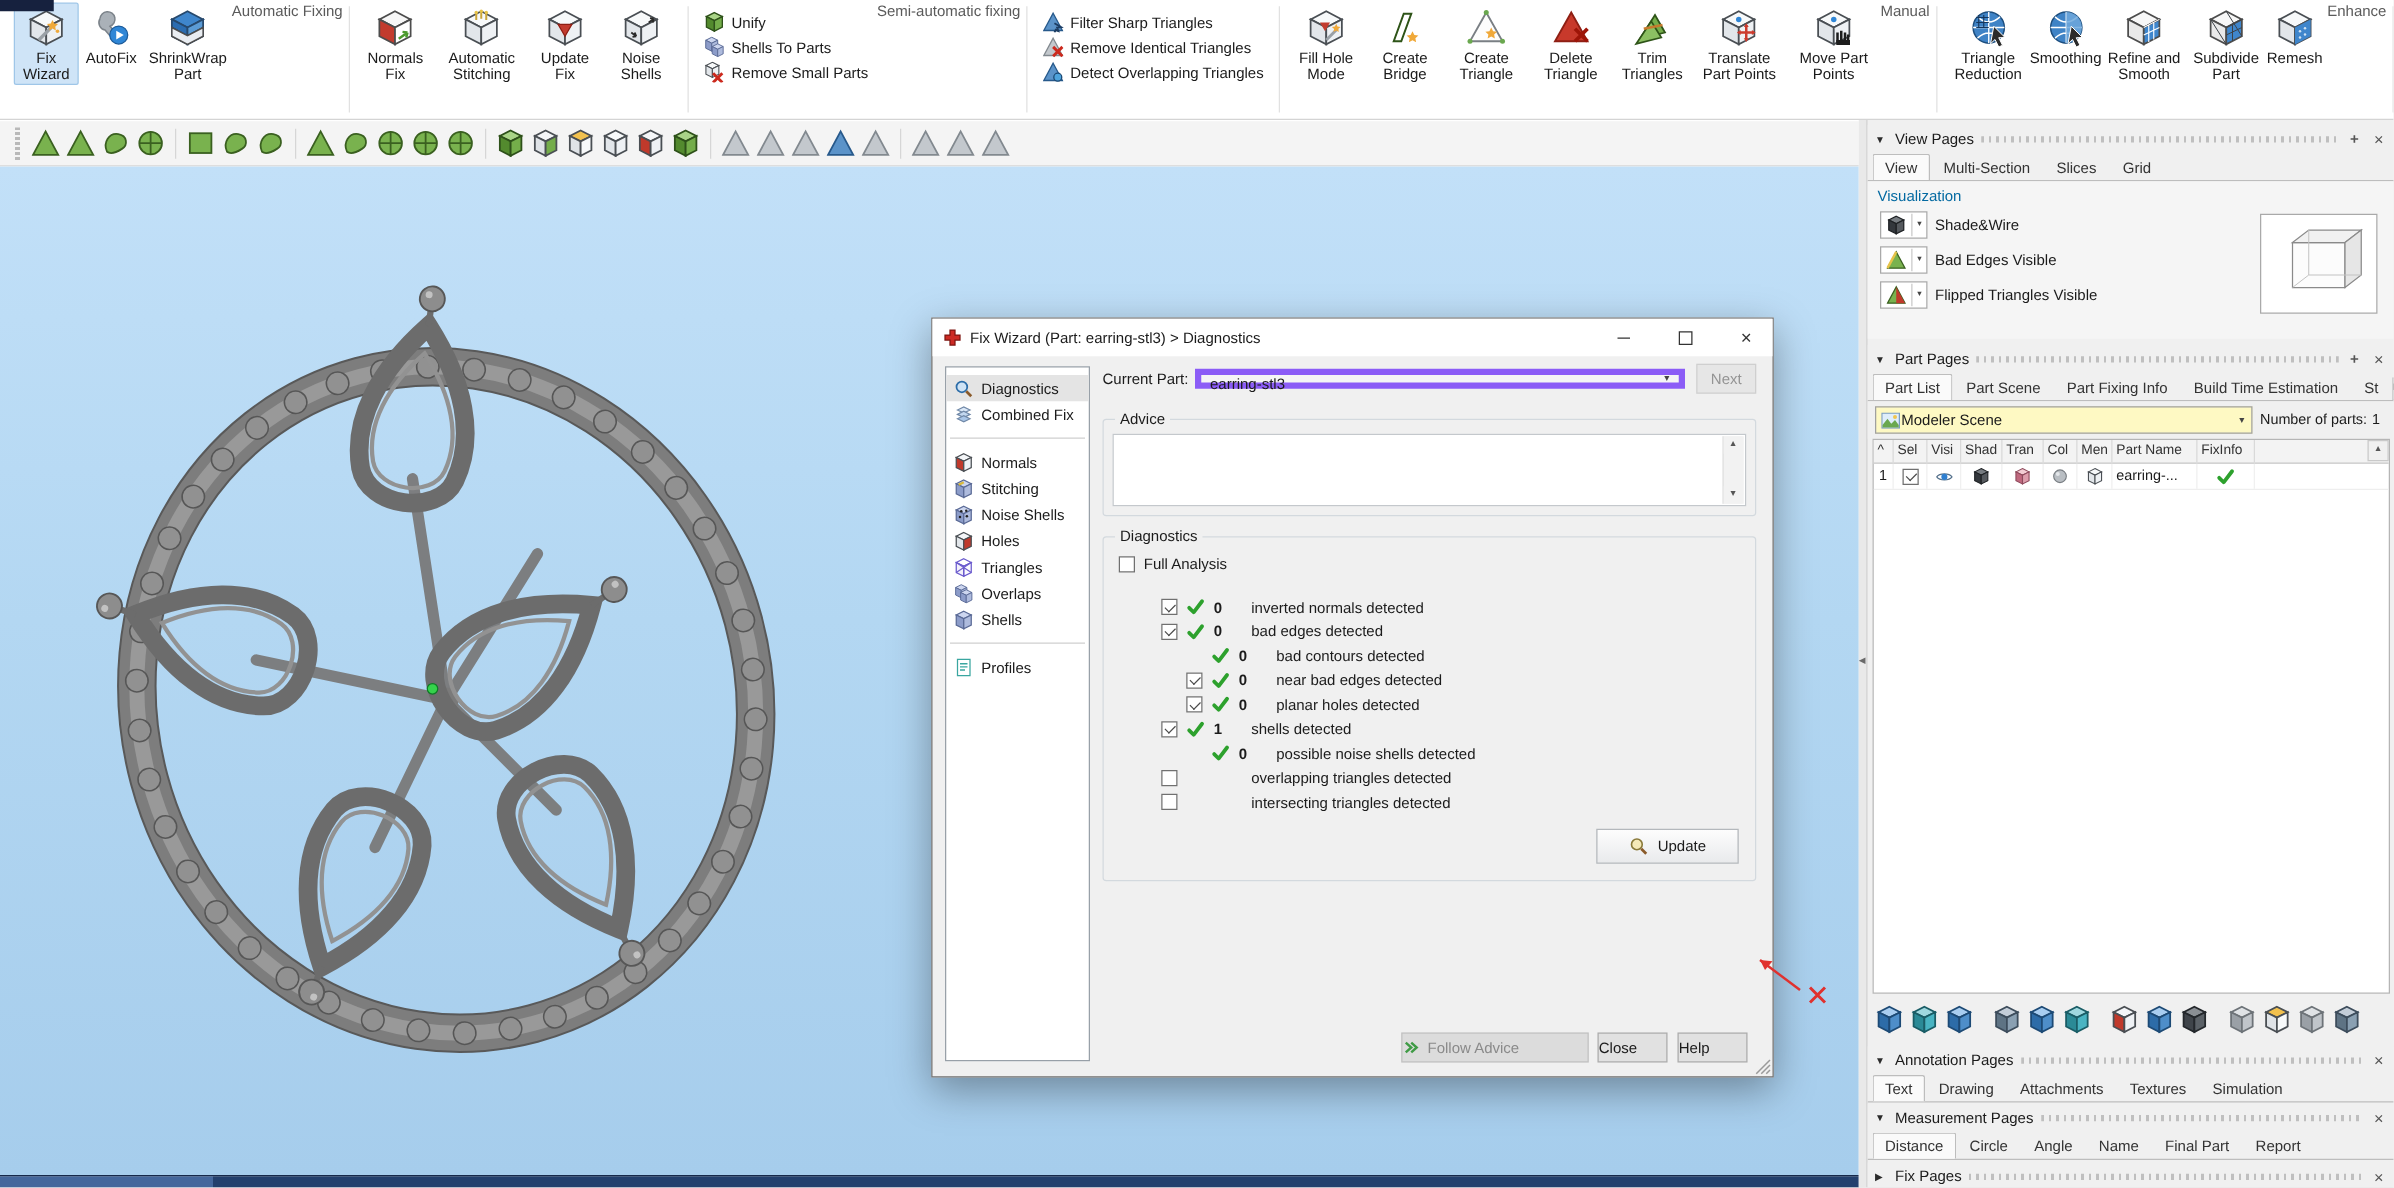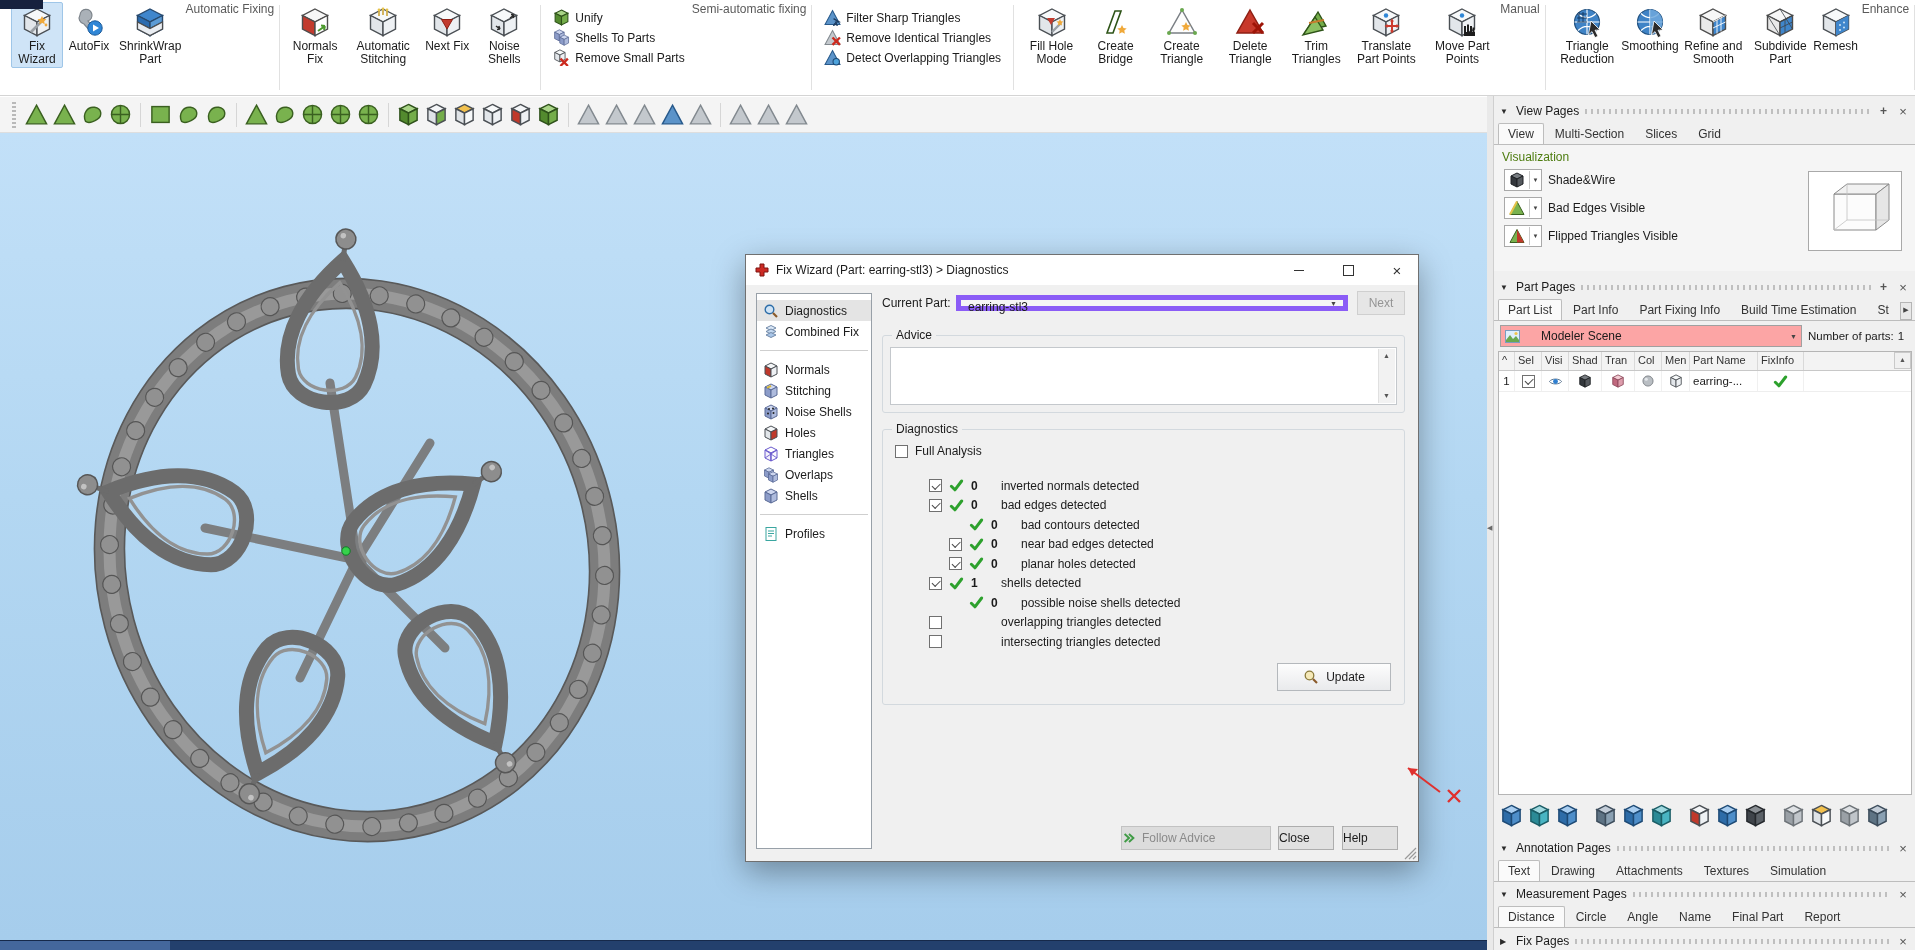--- a/index.html
+++ b/index.html
@@ -78,31 +78,31 @@
            background:repeating-linear-gradient(90deg,#bfbfbf 0 2px,transparent 2px 6px)}
   .ph-pin{width:13px;text-align:center;color:#555;font-weight:bold;cursor:default}
   .ph-x{width:14px;text-align:center;color:#555;font-size:13px;cursor:default}
   .ptabs{display:flex;align-items:flex-end;padding:1px 4px 0;border-bottom:1px solid #bdbdbd;background:#f0f0f0}
   .ptab{padding:3px 9px 3px;margin-right:1px;border:1px solid transparent;border-bottom:none;
         border-radius:2px 2px 0 0;white-space:nowrap;color:#333;cursor:default}
   .ptab.active{background:#fafafa;border-color:#bdbdbd}
   .tab-scroll{margin-left:auto;width:16px;height:16px;border:1px solid #b5b5b5;background:#e8e8e8;
               font-size:7px;line-height:14px;text-align:center;color:#444}
   .vizbody{position:relative;height:126px;background:#f5f5f5}
-  .vizlabel{padding:5px 0 2px 8px;color:#4d7c0f}
+  .vizlabel{padding:5px 0 2px 8px;color:#0369a1}
   .vizrow{display:flex;align-items:center;gap:6px;padding:3px 0 3px 10px}
   .vizbtn{display:flex;align-items:center;border:1px solid #a9a9a9;background:#fff;height:20px}
   .vizbtn .ib{width:24px;height:18px;display:flex;align-items:center;justify-content:center}
   .vizbtn .dd{width:11px;height:18px;border-left:1px solid #c9c9c9;font-size:6px;color:#444;
               display:flex;align-items:center;justify-content:center}
   #preview-box{position:absolute;right:14px;top:26px;width:92px;height:78px;background:#fff;border:1px solid #a9a9a9}
 
   .scene-row{display:flex;align-items:center;gap:6px;padding:4px 6px;background:#f0f0f0}
-  #scene-combo{flex:0 0 292px;height:20px;border:1px solid #a0a0a0;background:#fca5a5;display:flex;
-               align-items:center;gap:21px;padding:0 4px}
+  #scene-combo{flex:0 0 292px;height:20px;border:1px solid #a0a0a0;background:#fef9c3;display:flex;
+               align-items:center;gap:1px;padding:0 4px}
   #scene-combo .spacer{flex:1}
   .combo-arrow{font-size:7px;color:#444}
   .nparts{white-space:nowrap;font-size:11.5px}
   .nparts b{font-weight:normal;margin-left:4px}
 
   #partlist{position:relative;margin:0 4px;background:#fff;border:1px solid #b5b5b5;height:444px;box-sizing:border-box}
   .plhead{display:flex;background:#f3f3f3;border-bottom:1px solid #c8c8c8;height:18px;font-size:11px;color:#333}
   .plhead .hc{border-right:1px solid #d9d9d9;padding:2px 2px 0 3px;overflow:hidden;white-space:nowrap;box-sizing:border-box}
   .plrow{display:flex;height:20px;align-items:center;border-bottom:1px solid #eee;font-size:11.5px}
   .plrow .rc{border-right:1px solid #f0f0f0;display:flex;align-items:center;justify-content:center;
@@ -274,21 +274,21 @@
               <circle cx="16" cy="3" r="1.4" fill="#e6c34a"></circle>
               <circle cx="20" cy="4" r="1.4" fill="#e6c34a"></circle>
             </svg>
           <span class="rlbl">Automatic Stitching</span>
         </div>
         <div class="rbtn">
           <svg class="ric c-white" viewBox="0 0 32 32">
               <use href="#b-cube"></use>
               <path d="M10.5 13.5 L21.5 13.5 L16 23 Z" fill="#c23b2e" stroke="#8e1f14"></path>
             </svg>
-          <span class="rlbl">Next Fix</span>
+          <span class="rlbl">Update Fix</span>
         </div>
         <div class="rbtn">
           <svg class="ric c-white" viewBox="0 0 32 32">
               <use href="#b-cube"></use>
               <path d="M8 20 l4 3 M12 23 l-1.2-3 m1.2 3 l-3 .5 M22 12 l4 -3 M26 9 l-3 -.5 m3 .5 l-.8 3" stroke="#2b2b2b" stroke-width="1.5" fill="none"></path>
             </svg>
           <span class="rlbl">Noise Shells</span>
         </div>
       </div>
       <div class="glabel"></div>
@@ -710,21 +710,21 @@
     <div class="sect" style="top:180px">
       <div class="phead">
         <span class="ph-tri">▼</span>
         <span class="ph-title">Part Pages</span>
         <span class="ph-fill"></span>
         <span class="ph-pin">+</span>
         <span class="ph-x">×</span>
       </div>
       <div class="ptabs">
         <span class="ptab active">Part List</span>
-        <span class="ptab">Part Info</span>
+        <span class="ptab">Part Scene</span>
         <span class="ptab">Part Fixing Info</span>
         <span class="ptab">Build Time Estimation</span>
         <span class="ptab">St</span>
         <span class="tab-scroll">▶</span>
       </div>
       <div class="scene-row">
         <span id="scene-combo">
           <svg width="15" height="13" viewBox="0 0 15 13">
               <rect x="0.5" y="0.5" width="14" height="12" fill="#dfeefb" stroke="#7a9cbf"></rect>
               <path d="M1 10 L5 5 L8 9 L11 6 L14 10 V12 H1 Z" fill="#6aa84f"></path>

